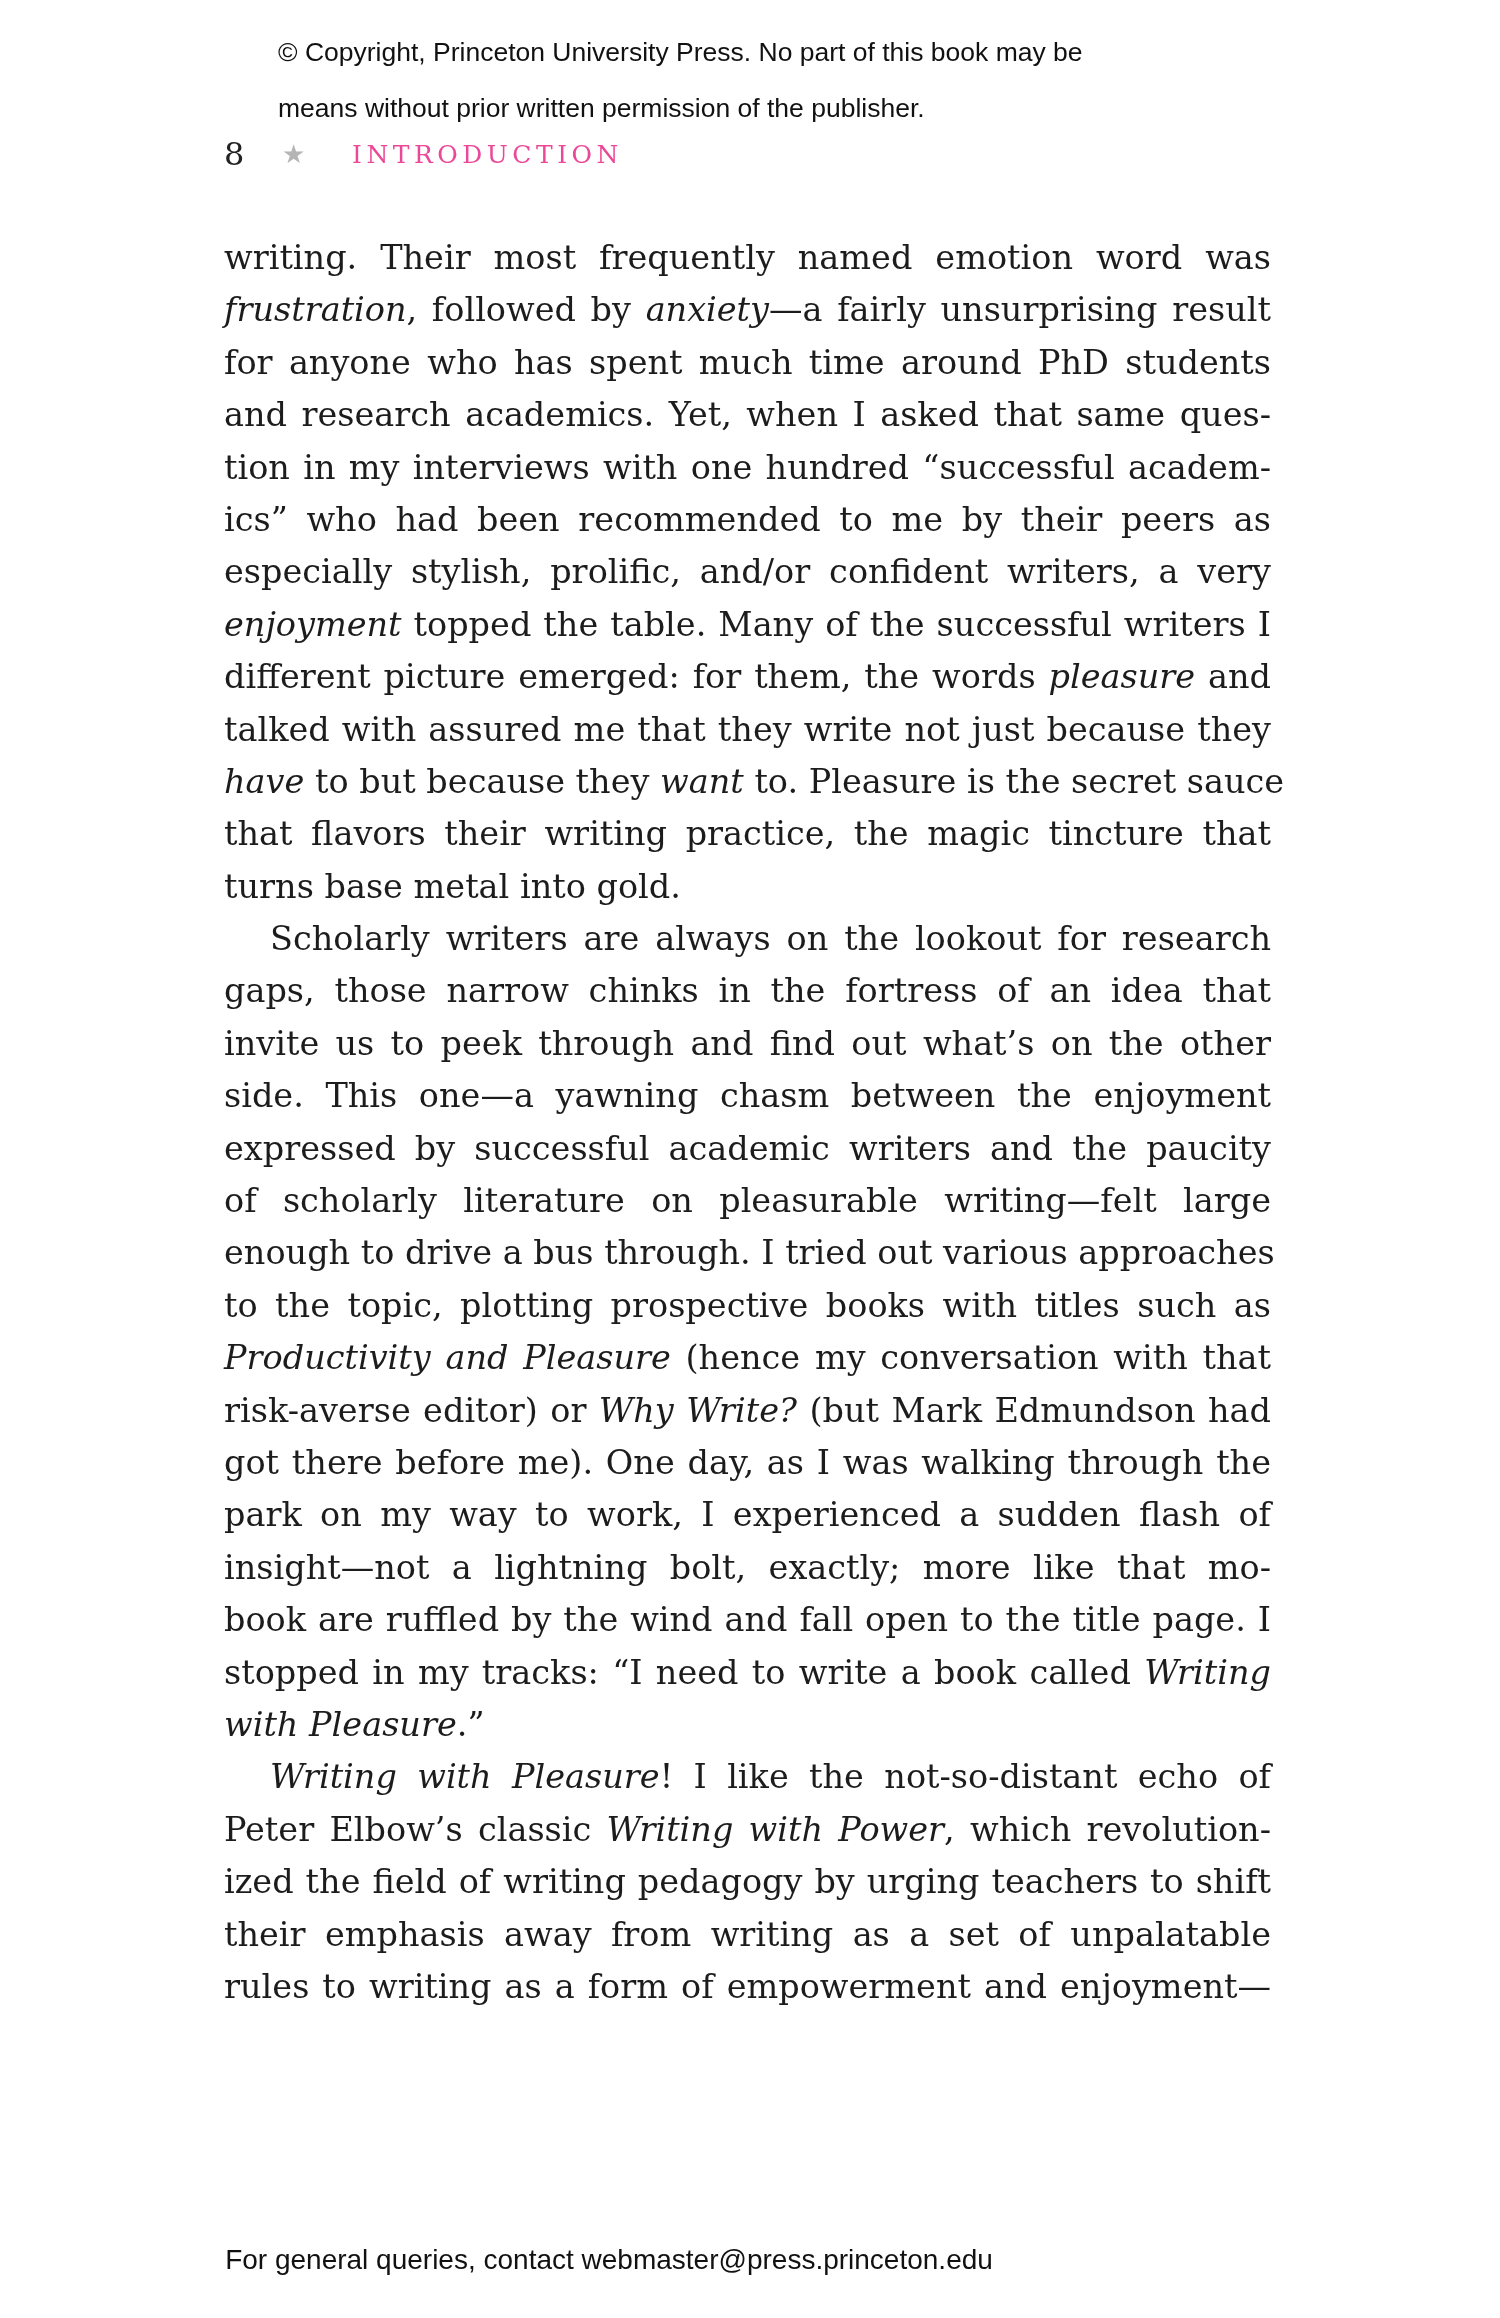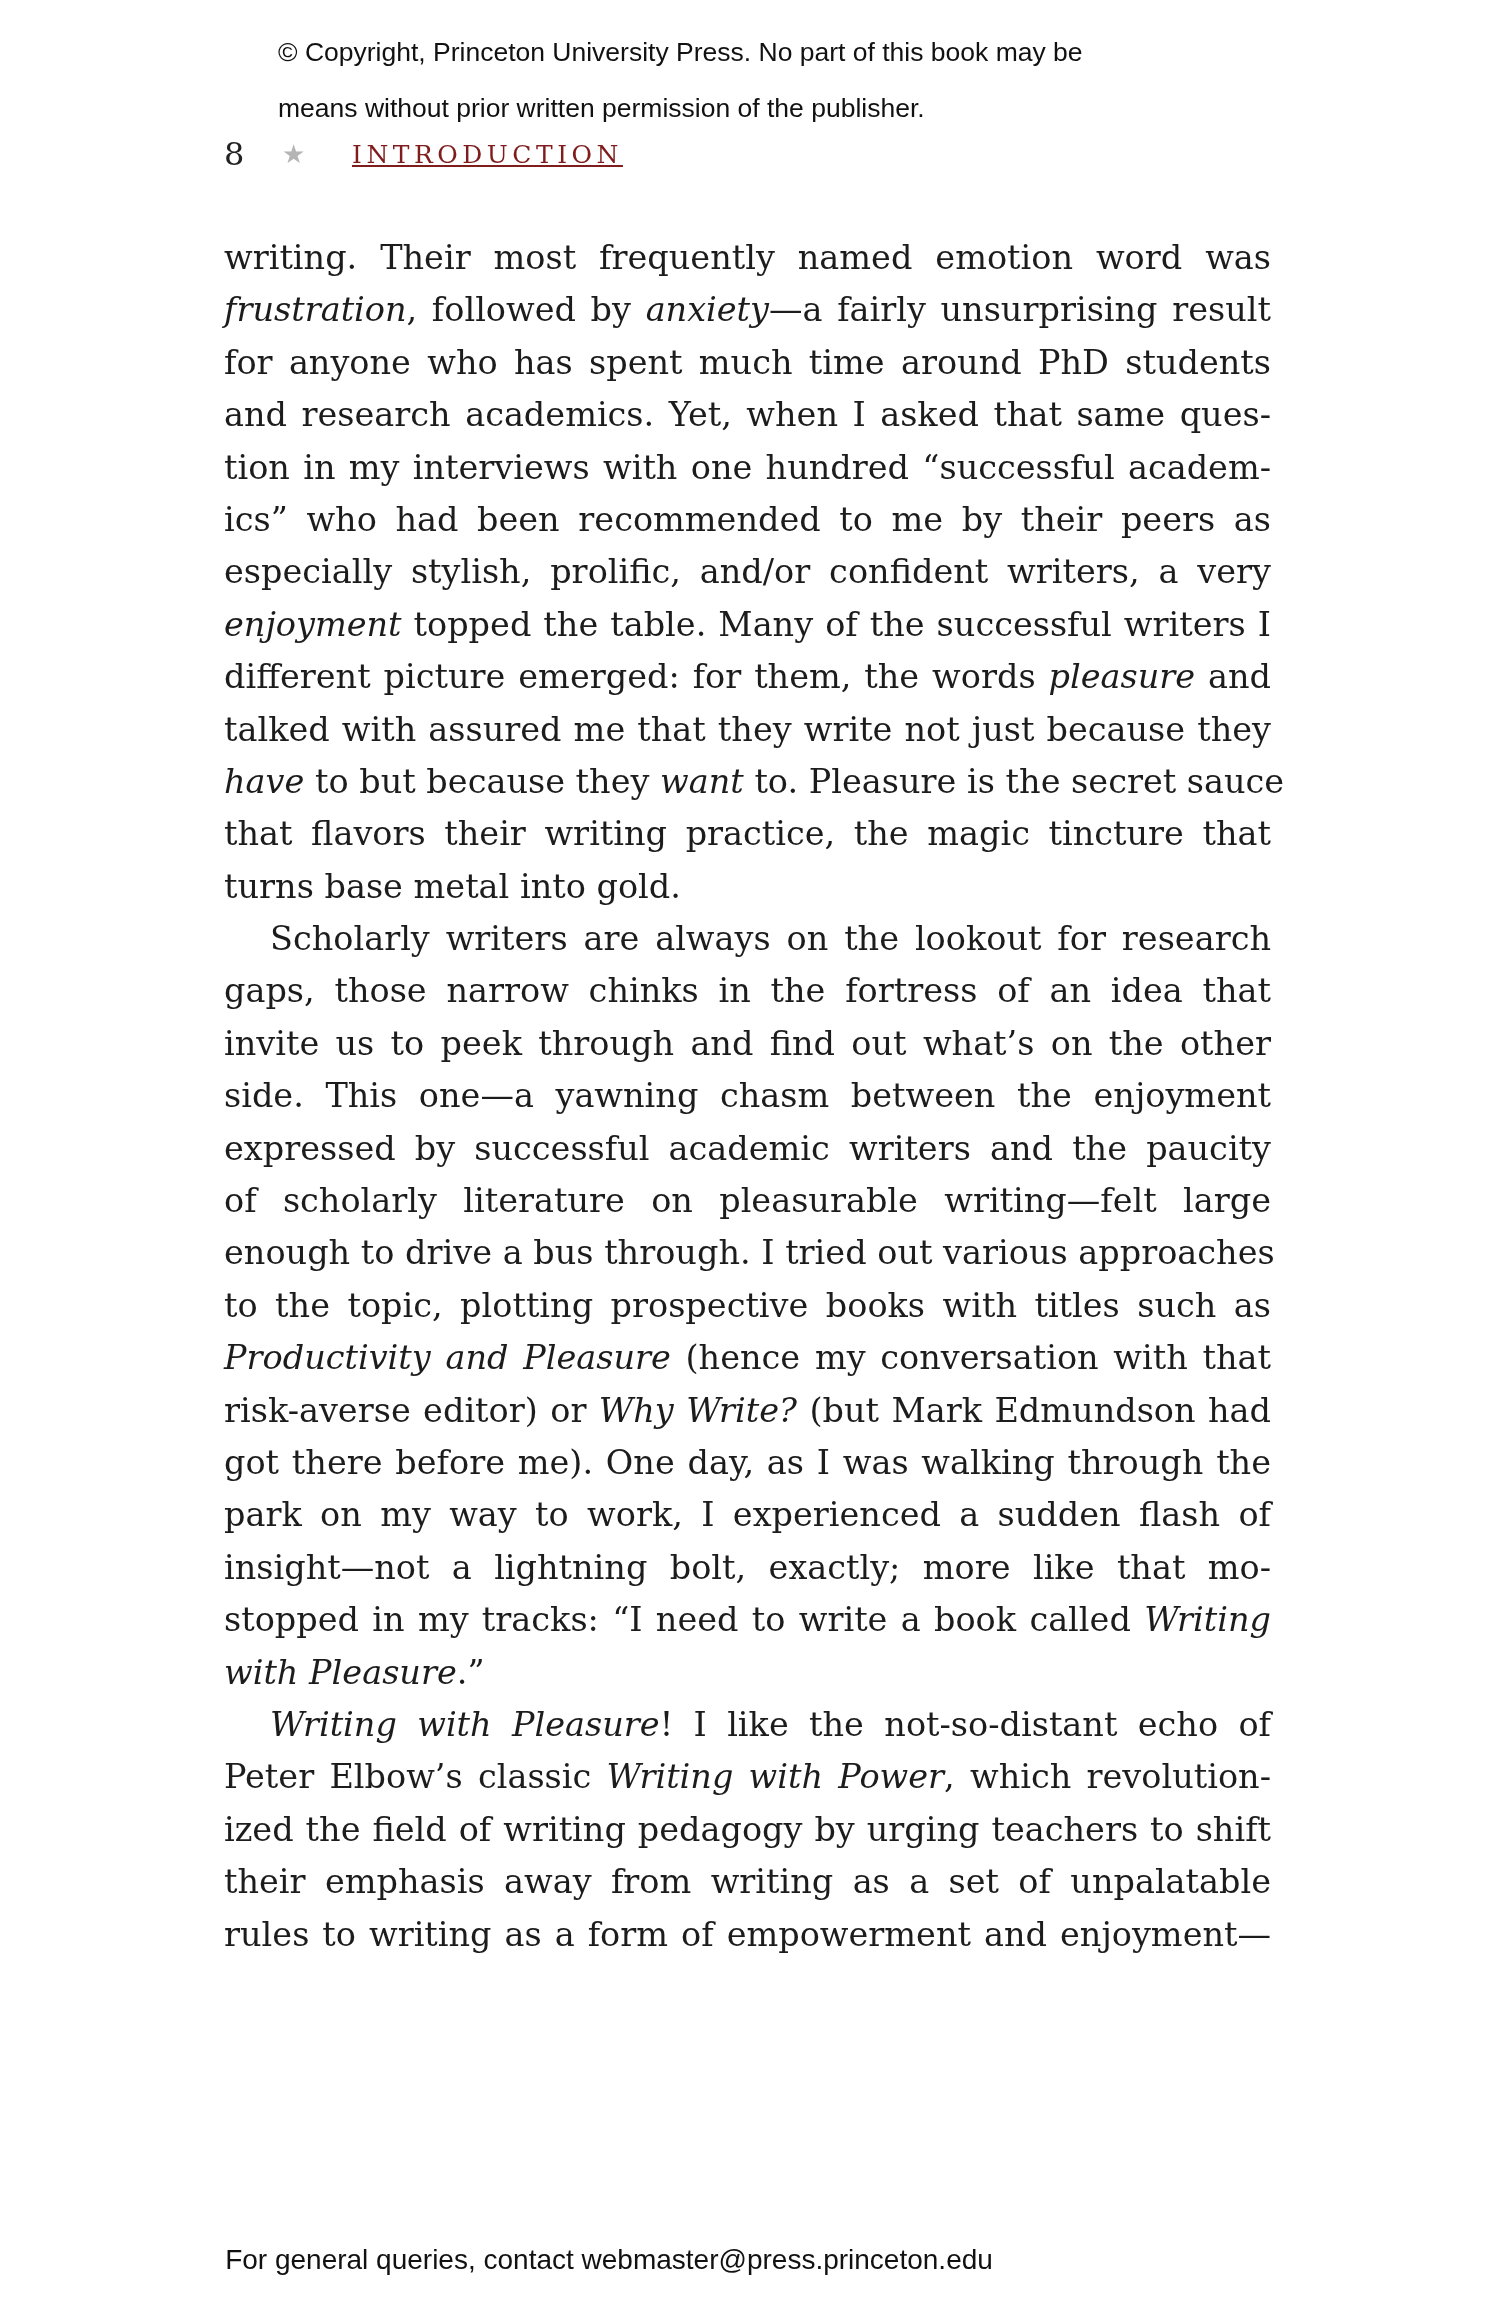--- a/index.html
+++ b/index.html
@@ -10,21 +10,21 @@
     color: #111;
   }
   .copyright div { white-space: nowrap; margin-top: 20px; }
   .running-head {
     position: absolute; left: 224px; top: 132px; height: 44px;
     display: flex; align-items: center;
     font-family: "DejaVu Serif", serif;
   }
   .page-number { font-size: 32px; color: #222; width: 50px; }
   .star { font-size: 26px; color: #b5b5b5; width: 70px; margin-left: 8px; }
-  .chapter-title { font-size: 25px; letter-spacing: 4.5px; color: #7f1d1d; text-decoration: underline; }
+  .chapter-title { font-size: 25px; letter-spacing: 4.5px; color: #ec4899; }
   .body-text {
     position: absolute; left: 224px; top: 232px; width: 1047px;
     font-family: "DejaVu Serif", serif; font-size: 33.5px; line-height: 52.4px;
     color: #1c1c1c;
   }
   .line { display: block; height: 52.4px; white-space: nowrap; text-align: justify; text-align-last: justify; }
   .line.last { text-align-last: left; }
   .line.indent { padding-left: 46px; }
   .line i { font-style: italic; }
   .footer {
@@ -67,20 +67,21 @@
     <span class="line"><span>side. This one—a yawning chasm between the enjoyment</span></span>
     <span class="line"><span>expressed by successful academic writers and the paucity</span></span>
     <span class="line"><span>of scholarly literature on pleasurable writing—felt large</span></span>
     <span class="line"><span>enough to drive a bus through. I tried out various approaches</span></span>
     <span class="line"><span>to the topic, plotting prospective books with titles such as</span></span>
     <span class="line"><i>Productivity and Pleasure</i><span> (hence my conversation with that</span></span>
     <span class="line"><span>risk-averse editor) or </span><i>Why Write?</i><span> (but Mark Edmundson had</span></span>
     <span class="line"><span>got there before me). One day, as I was walking through the</span></span>
     <span class="line"><span>park on my way to work, I experienced a sudden flash of</span></span>
     <span class="line"><span>insight—not a lightning bolt, exactly; more like that mo-</span></span>
+    <span class="line"><span>book are ruffled by the wind and fall open to the title page. I</span></span>
     <span class="line"><span>stopped in my tracks: “I need to write a book called </span><i>Writing</i></span>
     <span class="line last"><i>with Pleasure</i><span>.”</span></span>
     <span class="line indent"><i>Writing with Pleasure</i><span>! I like the not-so-distant echo of</span></span>
     <span class="line"><span>Peter Elbow’s classic </span><i>Writing with Power</i><span>, which revolution-</span></span>
     <span class="line"><span>ized the field of writing pedagogy by urging teachers to shift</span></span>
     <span class="line"><span>their emphasis away from writing as a set of unpalatable</span></span>
     <span class="line"><span>rules to writing as a form of empowerment and enjoyment—</span></span>
   </div>
 
 <div class="footer">

